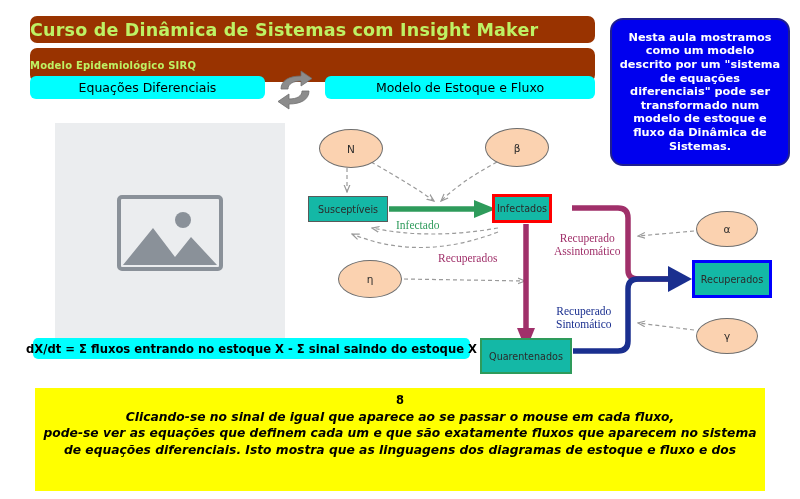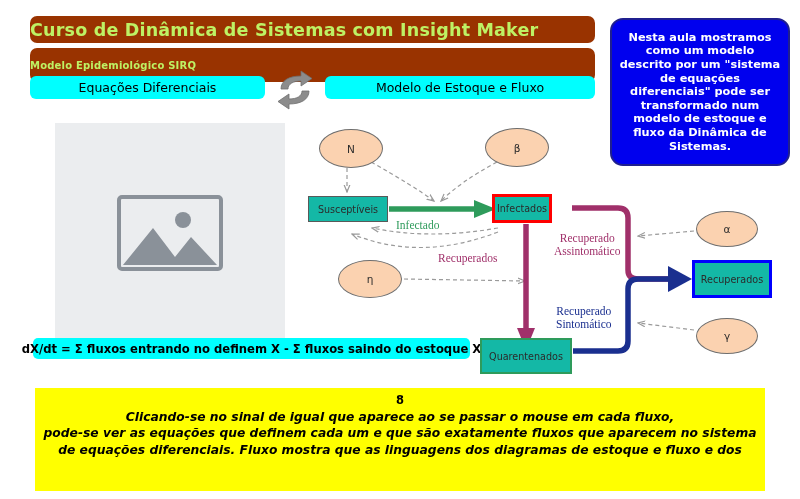--- a/index.html
+++ b/index.html
@@ -209,21 +209,21 @@
 
   <div id="image-placeholder">
     <svg width="106" height="76" viewBox="0 0 106 76">
       <rect x="2" y="2" width="102" height="72" rx="3" ry="3" fill="none" stroke="#8a9199" stroke-width="4"></rect>
       <circle cx="66" cy="25" r="8" fill="#8a9199"></circle>
       <path d="M6 70 L36 33 L58 62 L74 42 L100 70 Z" fill="#8a9199"></path>
     </svg>
   </div>
 
   <div id="eq-bar">
-    <span>dX/dt = Σ fluxos entrando no definem X - Σ fluxos saindo do estoque X</span>
+    <span>dX/dt = Σ fluxos entrando no estoque X - Σ sinal saindo do estoque X</span>
   </div>
 
   <svg id="diagram">
     <defs>
       <marker id="gray-arrow" markerWidth="7" markerHeight="7" refX="6" refY="3" orient="auto" markerUnits="strokeWidth">
         <path d="M0,0.6 L6,3 L0,5.4" fill="none" stroke="#9a9a9a" stroke-width="1"></path>
       </marker>
     </defs>
 
     <path d="M347,168 L347,192" fill="none" stroke="#9a9a9a" stroke-width="1.2" stroke-dasharray="4,3" marker-end="url(#gray-arrow)"></path>
@@ -313,16 +313,16 @@
 
   <div class="flow-label" id="lbl-rec-sint">
     <div>Recuperado</div>
     <div>Sintomático</div>
   </div>
 
   <div id="footer">
     <span class="page-num">8</span>
     <span class="ftext">Clicando-se no sinal de igual que aparece ao se passar o mouse em cada fluxo,</span>
     <span class="ftext">pode-se ver as equações que definem cada um e que são exatamente fluxos que aparecem no sistema</span>
-    <span class="ftext">de equações diferenciais. Fluxo mostra que as linguagens dos diagramas de estoque e fluxo e dos</span>
+    <span class="ftext">de equações diferenciais. Isto mostra que as linguagens dos diagramas de estoque e fluxo e dos</span>
   </div>
 
 </div>
 
 </body></html>

